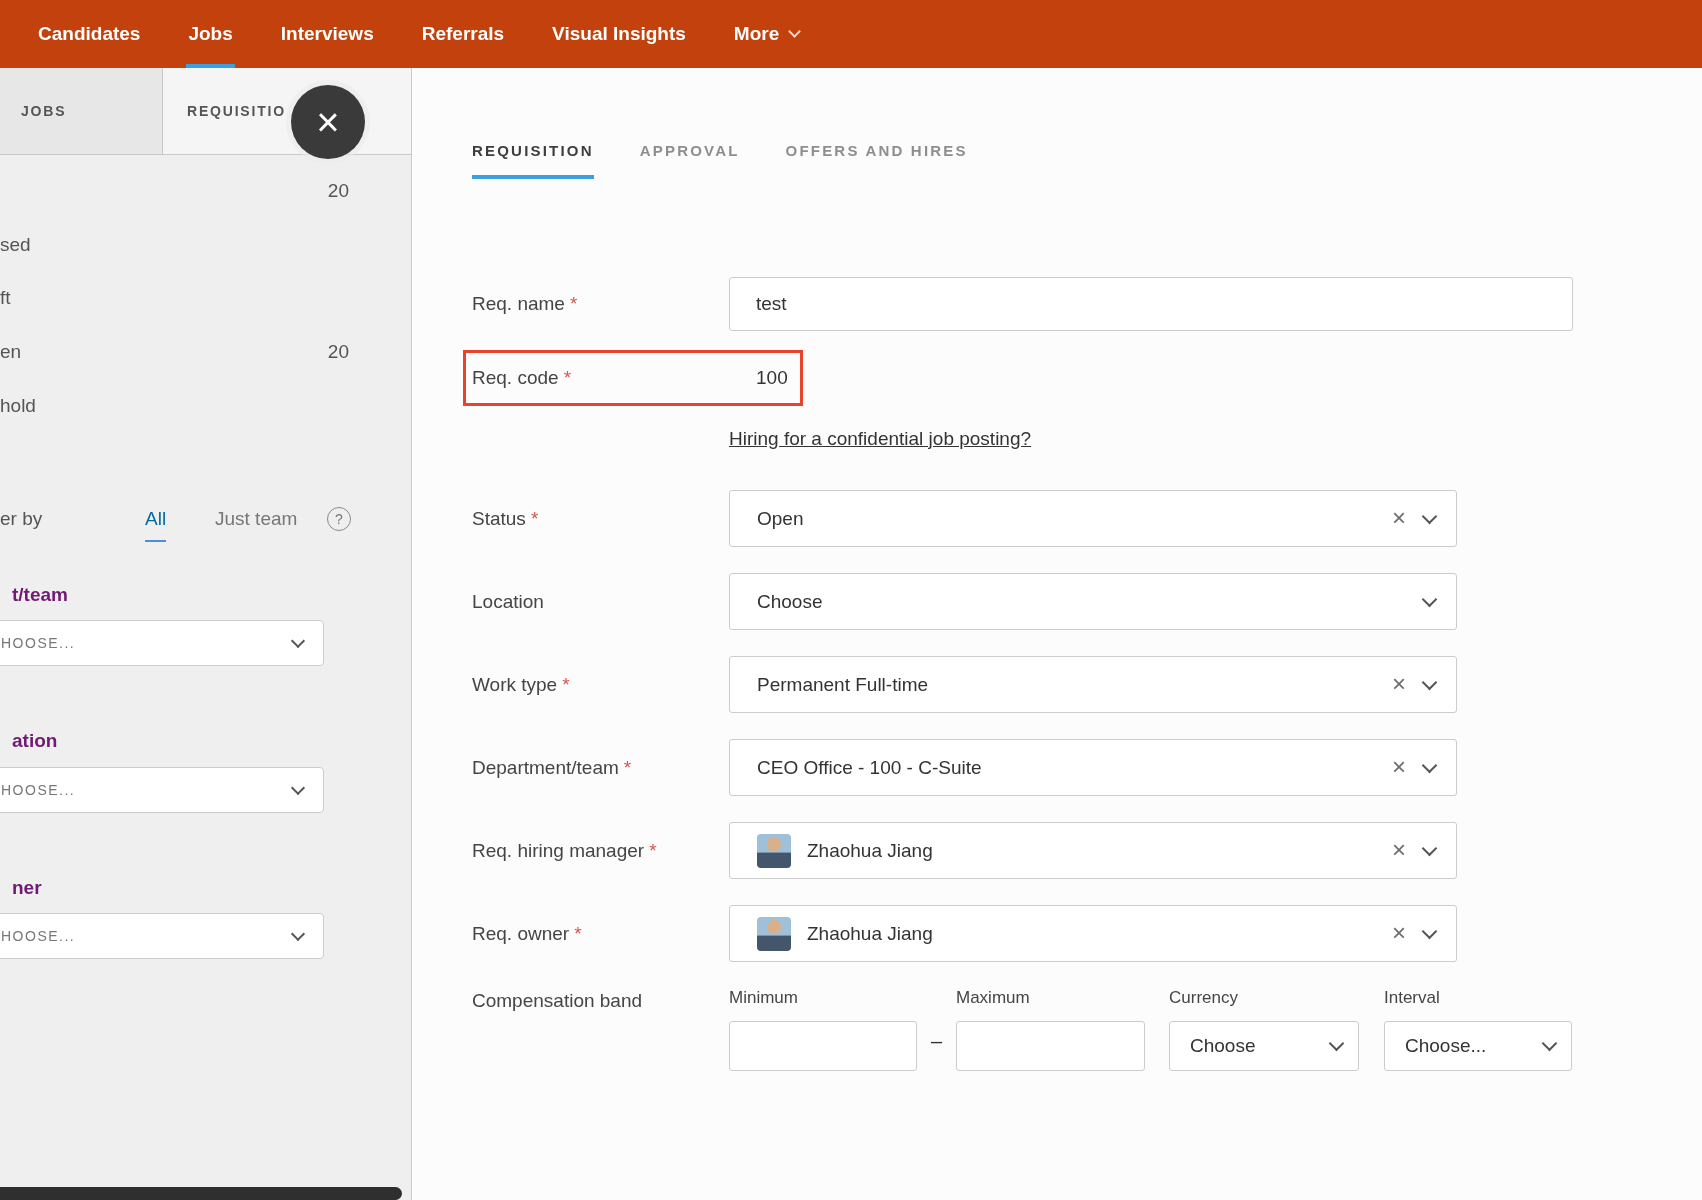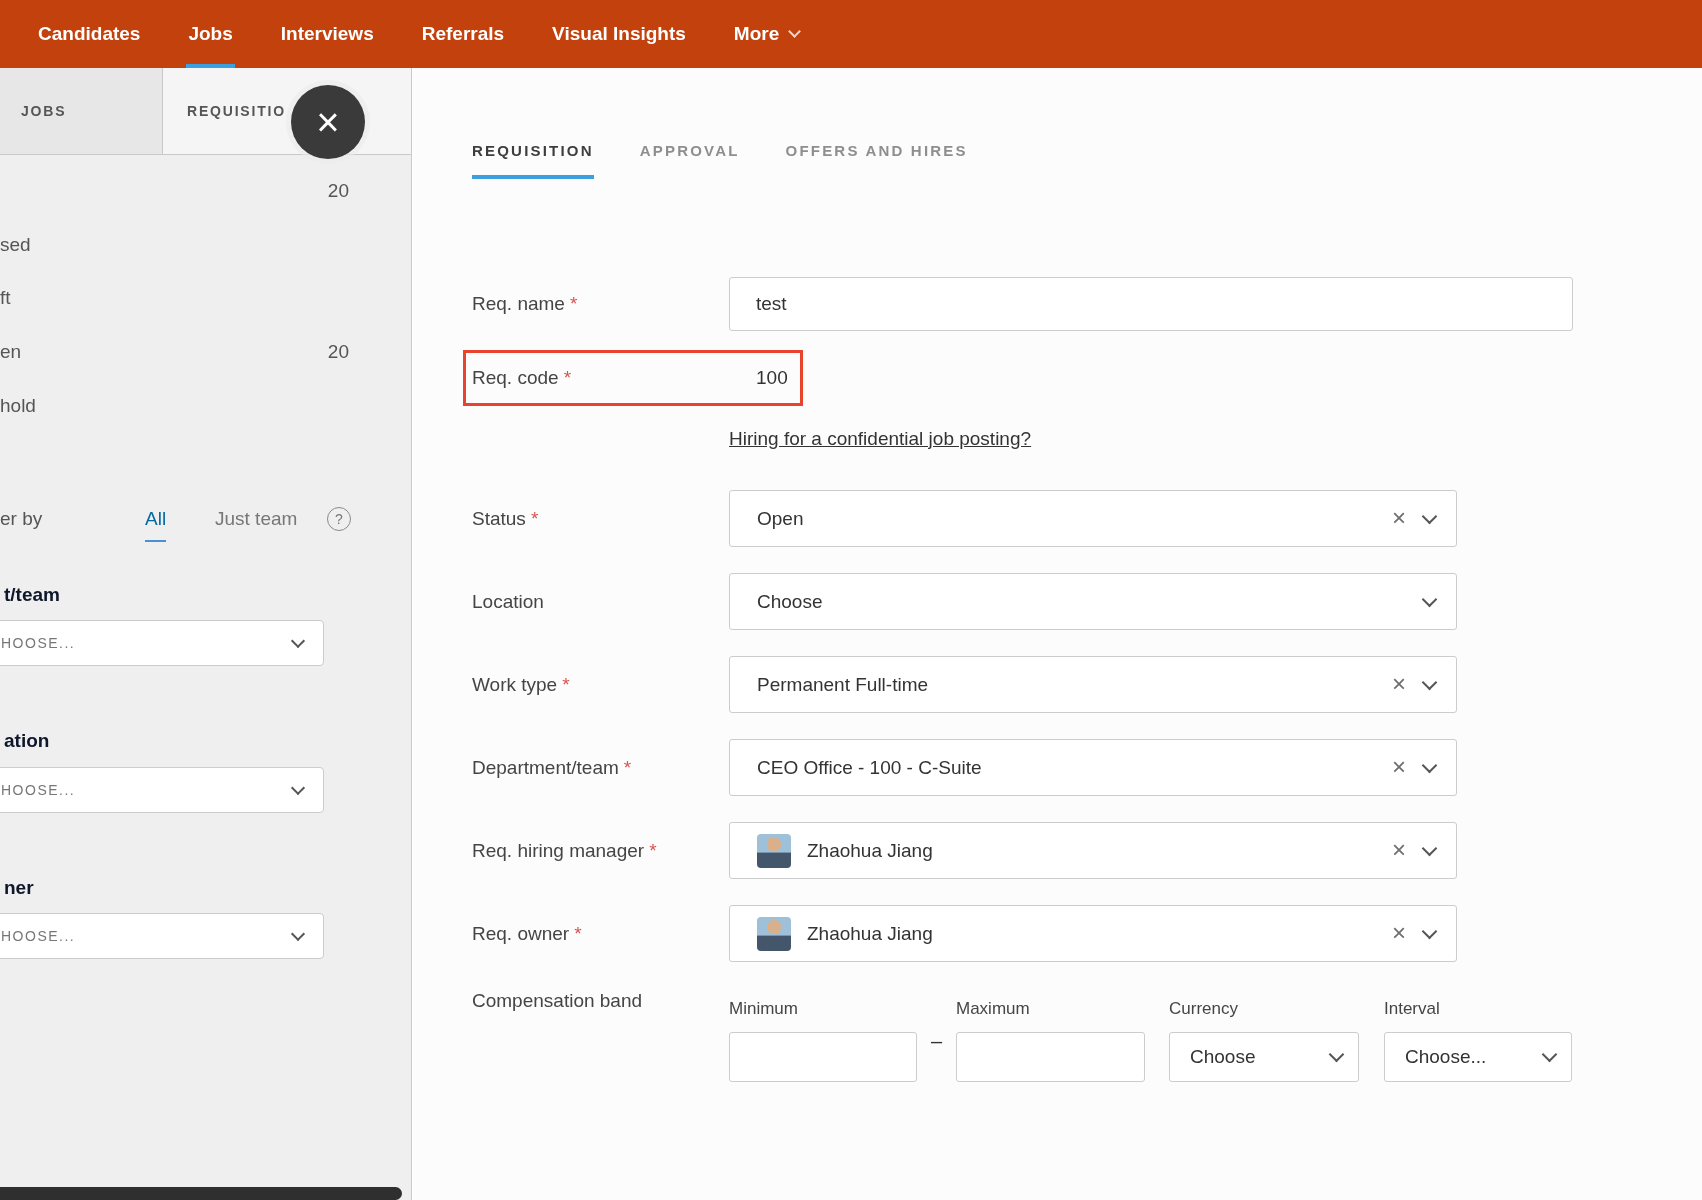--- a/index.html
+++ b/index.html
@@ -43,21 +43,21 @@
              box-shadow:0 0 0 5px rgba(235,235,235,.6); z-index:5; }
   .side-row { position:absolute; left:0; width:100%; font-size:19px; color:#555555; cursor:pointer; }
   .side-count { position:absolute; right:62px; top:0; color:#555555; }
   .filter-row { position:absolute; left:0; top:440px; width:100%; font-size:19px; color:#555555; }
   .filter-all { position:absolute; left:145px; top:0; color:#0369a1; border-bottom:2px solid #4a90d9;
              padding-bottom:10px; cursor:pointer; }
   .filter-mine { position:absolute; left:215px; top:0; color:#777777; cursor:pointer; }
   .help-circle { position:absolute; left:327px; top:-1px; width:24px; height:24px; border:1.5px solid #8a8a8a;
              border-radius:50%; display:flex; align-items:center; justify-content:center;
              font-size:14px; color:#777777; cursor:pointer; }
-  .facet-label { position:absolute; left:4px; font-size:19px; font-weight:bold; color:#0f172a; }
+  .facet-label { position:absolute; left:12px; font-size:19px; font-weight:bold; color:#701a75; }
   .facet-select { position:absolute; left:-24px; width:348px; height:46px; background:#ffffff;
              border:1px solid #cccccc; border-radius:4px; display:flex; align-items:center;
              padding-left:24px; font-size:14px; letter-spacing:1.5px; color:#777777; cursor:pointer; }
   .facet-chevron { position:absolute; right:20px; top:15px; width:10px; height:10px;
              border-right:2px solid #555555; border-bottom:2px solid #555555; transform:rotate(45deg); }
   .edge-bar { position:absolute; left:0; bottom:0; width:402px; height:13px; background:#2f2f2f;
              border-radius:0 7px 7px 0; }
 
   
   .main { position:absolute; left:413px; top:68px; width:1289px; height:1132px; background:#fcfcfc;
@@ -98,21 +98,21 @@
           font-size:24px; color:#6e6e6e; cursor:pointer; line-height:1; }
   .sel-chevron { position:absolute; right:21px; top:calc(50% - 8px); width:11px; height:11px;
           border-right:2px solid #555555; border-bottom:2px solid #555555; transform:rotate(45deg); }
   .avatar { width:34px; height:34px; border-radius:4px; margin-right:16px; flex-shrink:0;
           background:
             radial-gradient(circle at 50% 30%, #d9b08c 0 24%, rgba(0,0,0,0) 25%),
             linear-gradient(180deg, #9ec0d8 0%, #9ec0d8 54%, #44566b 55%, #44566b 100%); }
 
   .comp-row { display:flex; margin-top:14px; align-items:flex-start; }
   .comp-cols { display:flex; align-items:flex-start; }
-  .comp-col { display:flex; flex-direction:column;margin-top:11px; }
+  .comp-col { display:flex; flex-direction:column; }
   .col-label { font-size:17px; color:#454545; margin-bottom:13px; }
   .comp-input { height:50px; border:1px solid #cccccc; border-radius:3px; background:#ffffff;
           font-size:19px; color:#333333; padding:0 12px; outline:none;
           font-family:"Liberation Sans", sans-serif; }
   .w-min { width:188px; } .w-max { width:189px; } .w-cur { width:190px; } .w-int { width:188px; }
   .dash-cell { width:39px; display:flex; align-items:center; justify-content:center;
           padding-top:42px; font-size:20px; color:#333333; }
   .gap24 { margin-right:24px; } .gap25 { margin-right:25px; }
   .comp-select { position:relative; height:50px; border:1px solid #cccccc; border-radius:3px;
           background:#ffffff; display:flex; align-items:center; padding:0 42px 0 20px;

